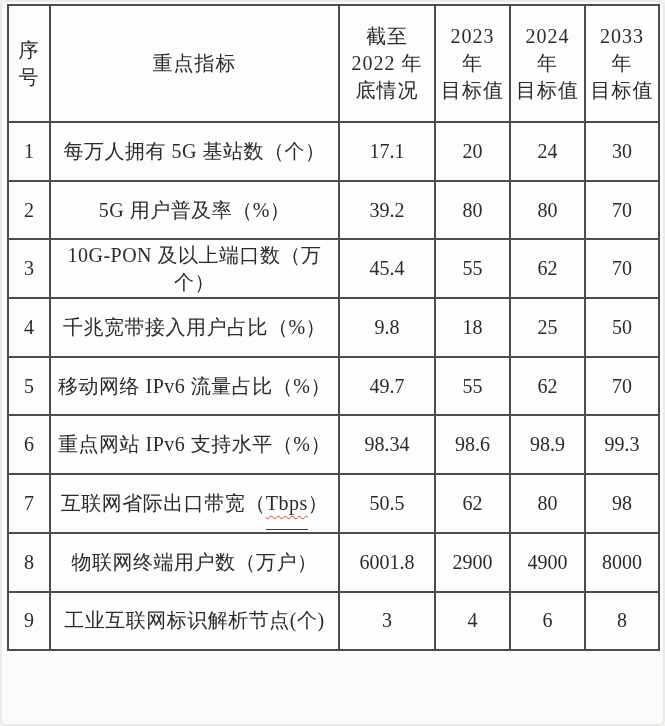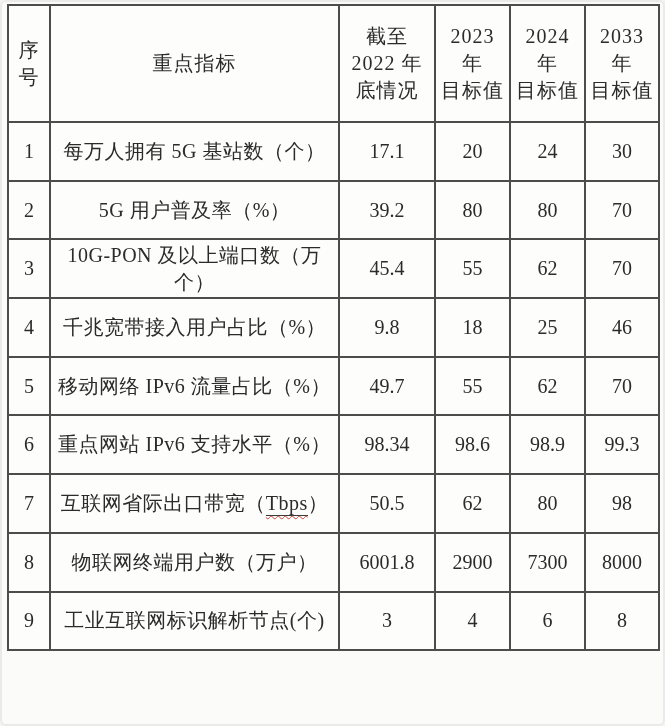--- a/index.html
+++ b/index.html
@@ -49,21 +49,21 @@
     letter-spacing: 1px;
   }
   tr.header-row { height: 117px; }
   tr.data-row  { height: 58.7px; }
   td.cell-indicator { letter-spacing: 0.5px; }
   .spell-underline {
     border-bottom: 1.5px solid #3a3a3a;
     text-decoration: underline wavy #c94437;
     text-decoration-thickness: 1px;
     text-underline-offset: 5px;
-    padding-bottom: 1px;
+    padding-bottom: 15px;
   }
 </style>
 </head>
 <body>
 
 <div class="page">
   <table class="indicator-table">
     <colgroup>
       <col style="width:42px">
       <col style="width:289px">
@@ -112,21 +112,21 @@
           <td class="">55</td>
           <td class="">62</td>
           <td class="">70</td>
         </tr>
         <tr class="data-row">
           <td class="">4</td>
           <td class="cell-indicator">千兆宽带接入用户占比（%）</td>
           <td class="">9.8</td>
           <td class="">18</td>
           <td class="">25</td>
-          <td class="">46</td>
+          <td class="">50</td>
         </tr>
         <tr class="data-row">
           <td class="">5</td>
           <td class="cell-indicator">移动网络 IPv6 流量占比（%）</td>
           <td class="">49.7</td>
           <td class="">55</td>
           <td class="">62</td>
           <td class="">70</td>
         </tr>
         <tr class="data-row">
@@ -143,21 +143,21 @@
           <td class="">50.5</td>
           <td class="">62</td>
           <td class="">80</td>
           <td class="">98</td>
         </tr>
         <tr class="data-row">
           <td class="">8</td>
           <td class="cell-indicator">物联网终端用户数（万户）</td>
           <td class="">6001.8</td>
           <td class="">2900</td>
-          <td class="">7300</td>
+          <td class="">4900</td>
           <td class="">8000</td>
         </tr>
         <tr class="data-row">
           <td class="">9</td>
           <td class="cell-indicator">工业互联网标识解析节点(个)</td>
           <td class="">3</td>
           <td class="">4</td>
           <td class="">6</td>
           <td class="">8</td>
         </tr>

